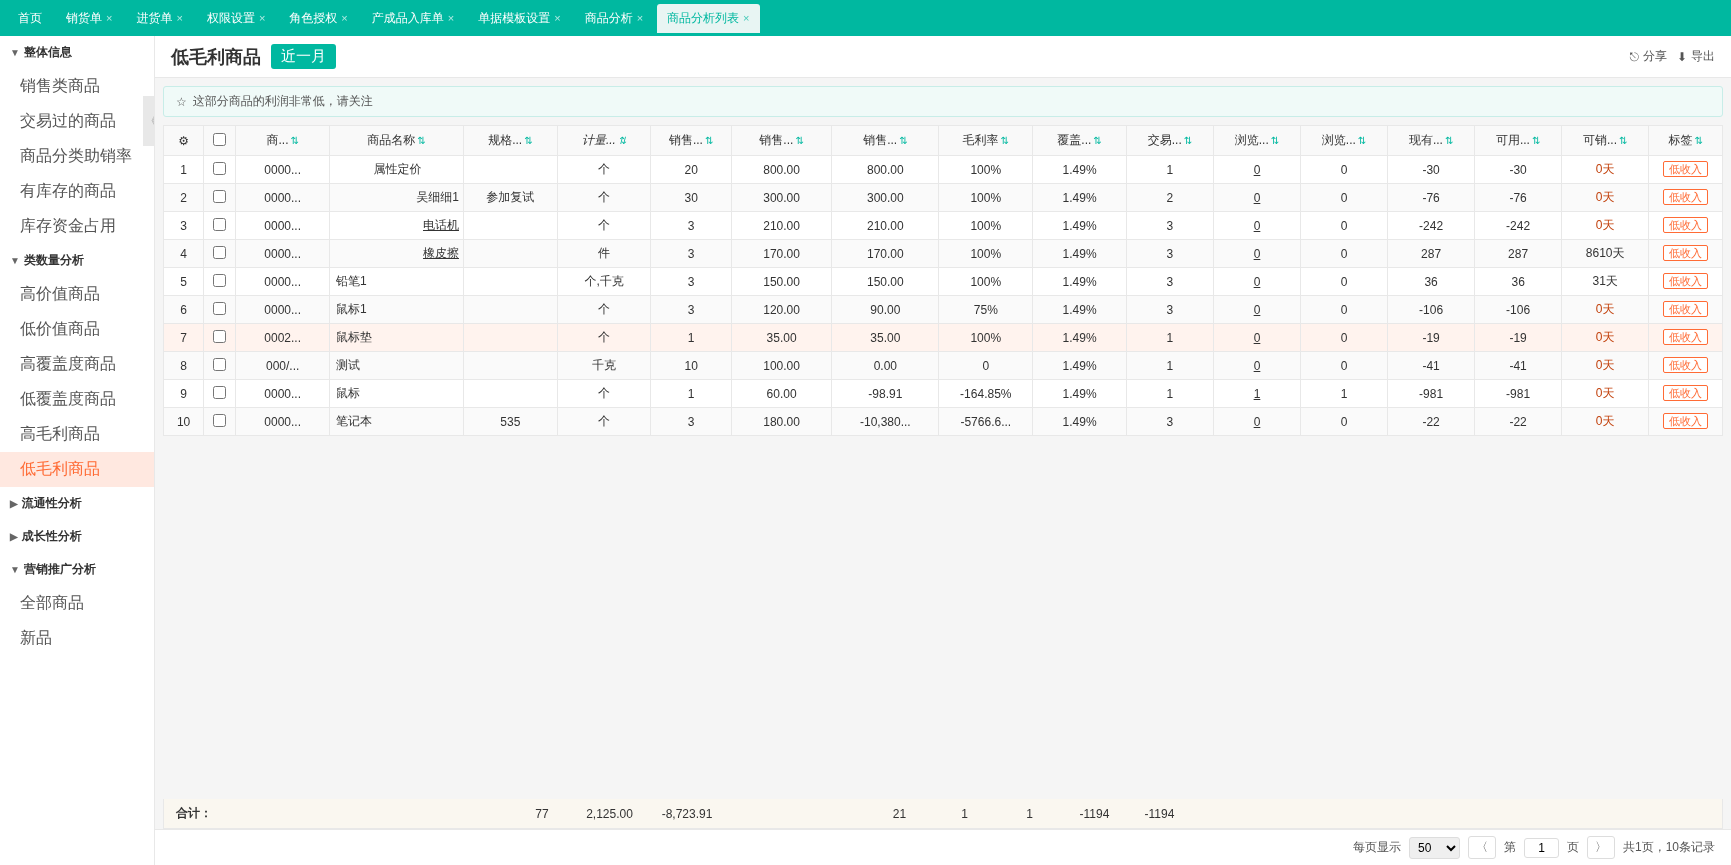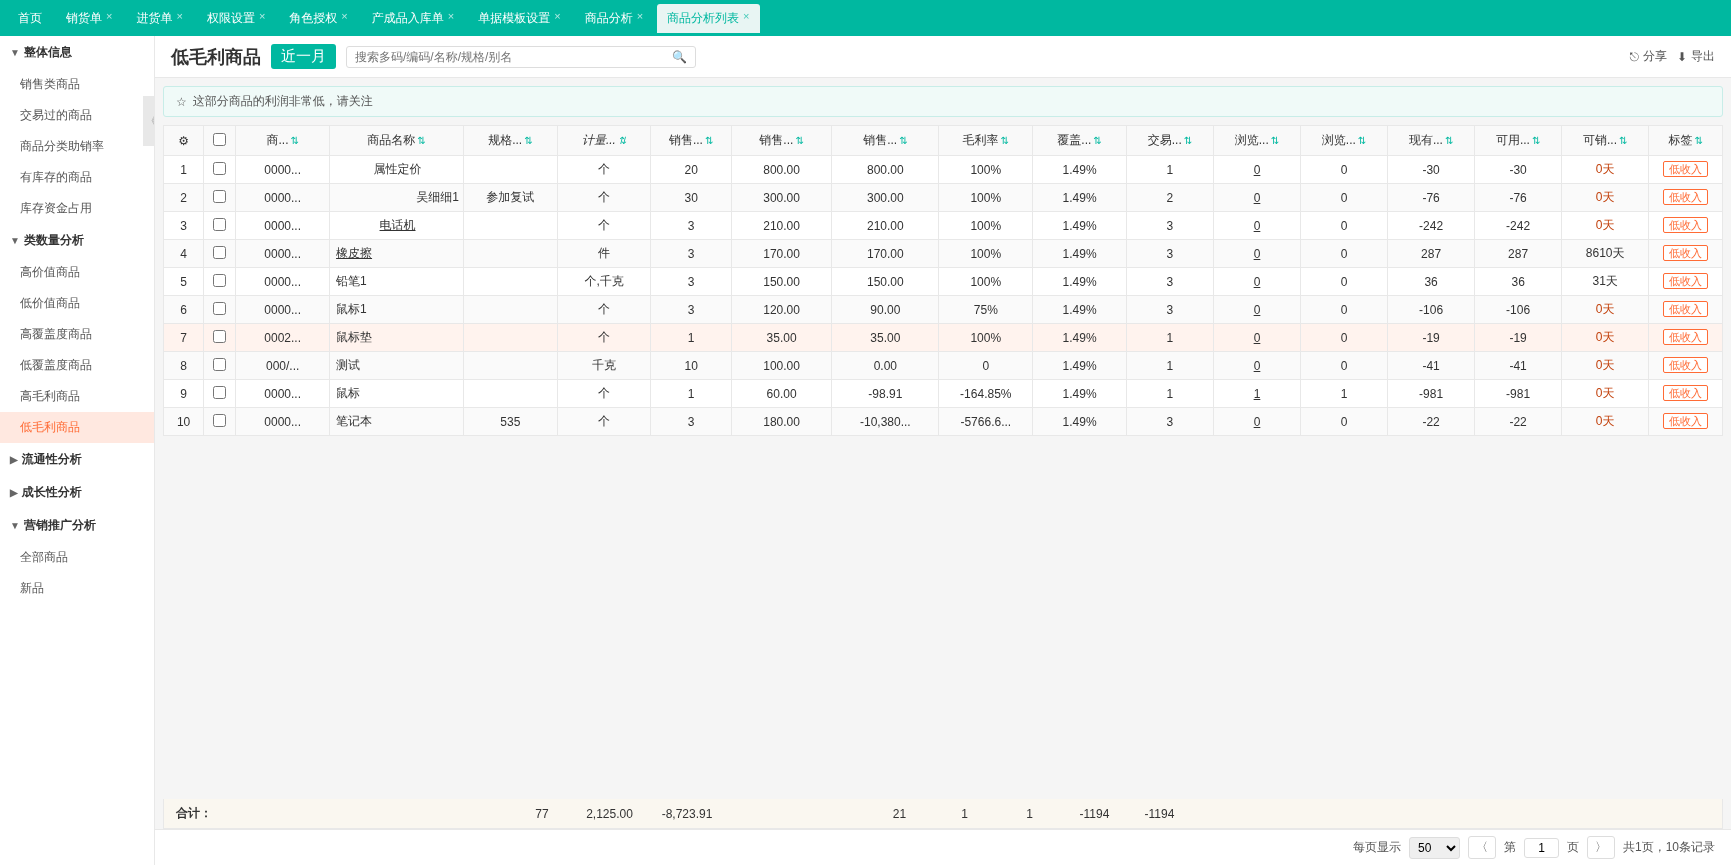--- a/index.html
+++ b/index.html
@@ -14,21 +14,21 @@
       padding: 0 8px;
       gap: 4px;
     }
     .nav-item {
       color: #fff;
       padding: 6px 10px;
       cursor: pointer;
       border-radius: 3px;
       white-space: nowrap;
       display: flex;
-      align-items: flex-start;
+      align-items: center;
       gap: 4px;
       font-size: 13px;
     }
     .nav-item.active { background: #e8f5f3; color: #00b8a0; border-radius: 3px 3px 0 0; }
     .nav-close { font-size: 11px; opacity: 0.7; cursor: pointer; }
 
     
     .main-layout {
       display: flex;
       height: calc(865px - 36px);
@@ -49,21 +49,21 @@
       color: #333;
       font-weight: bold;
       cursor: pointer;
       font-size: 12px;
     }
     .sidebar-group-title .arrow { margin-right: 4px; color: #666; font-size: 10px; }
     .sidebar-item {
       padding: 7px 10px 7px 20px;
       color: #555;
       cursor: pointer;
-      font-size: 12px;
+      font-size: 16px;
       font-family: Liberation Mono, monospace;
     }
     .sidebar-item.active { background: #ffe8e0; color: #ff6b35; }
     .collapse-btn {
       position: absolute;
       left: 143px;
       top: 60px;
       width: 16px;
       height: 50px;
       background: #e8e8e8;
@@ -347,24 +347,20 @@
     <div class="sidebar-item">新品</div>
 
     <div class="collapse-btn">《</div>
   </div>
 
   <div class="content-area">
 
     <div class="page-header">
       <span class="page-title">低毛利商品</span>
       <button class="date-filter-btn">近一月</button>
-      <div class="search-box">
-        <input type="text" placeholder="搜索多码/编码/名称/规格/别名" style="">
-        <span class="search-icon">🔍</span>
-      </div>
       <div class="header-actions">
         <div class="action-btn">
           <span>⎋</span>
           <span>分享</span>
         </div>
         <div class="action-btn">
           <span>⬇</span>
           <span>导出</span>
         </div>
       </div>
@@ -473,41 +469,41 @@
     <td>0</td>
     <td>-76</td>
     <td>-76</td>
     <td class="red-text">0天</td>
     <td><span class="tag-badge">低收入</span></td>
   </tr>
             <tr>
     <td>3</td>
     <td><input type="checkbox" style=""></td>
     <td>0000...</td>
-    <td style="text-align:center;padding-left:6px;text-decoration:underline;">电话机</td>
+    <td style="text-align:right;padding-left:6px;text-decoration:underline;">电话机</td>
     <td></td>
     <td>个</td>
     <td>3</td>
     <td>210.00</td>
     <td>210.00</td>
     <td>100%</td>
     <td>1.49%</td>
     <td>3</td>
     <td><span class="underline-link">0</span></td>
     <td>0</td>
     <td>-242</td>
     <td>-242</td>
     <td class="red-text">0天</td>
     <td><span class="tag-badge">低收入</span></td>
   </tr>
             <tr>
     <td>4</td>
     <td><input type="checkbox" style=""></td>
     <td>0000...</td>
-    <td style="text-align:left;padding-left:6px;text-decoration:underline;">橡皮擦</td>
+    <td style="text-align:right;padding-left:6px;text-decoration:underline;">橡皮擦</td>
     <td></td>
     <td>件</td>
     <td>3</td>
     <td>170.00</td>
     <td>170.00</td>
     <td>100%</td>
     <td>1.49%</td>
     <td>3</td>
     <td><span class="underline-link">0</span></td>
     <td>0</td>

